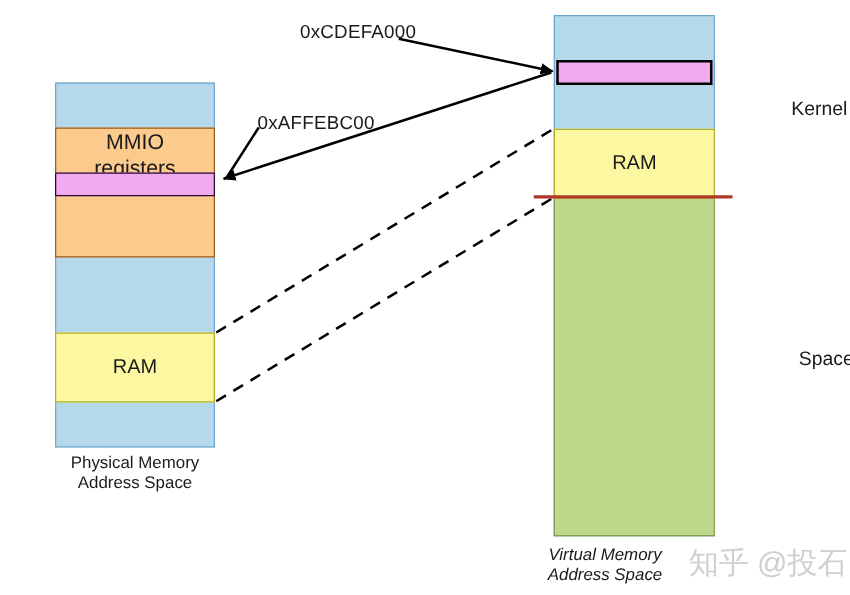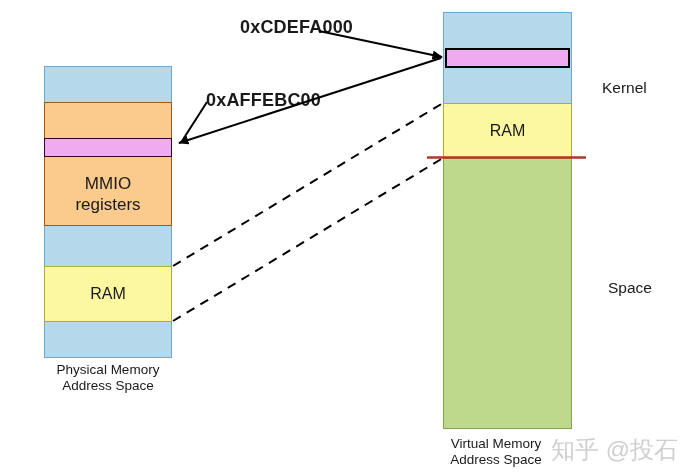--- a/index.html
+++ b/index.html
@@ -32,25 +32,25 @@
     border: 1.5px solid var(--blue-border, #6fa8cf);
   }
   .col-virtual {
     left: 443px; top: 12px;
     width: 129px; height: 417px;
     background: var(--blue-fill, #b5d9ea);
     border: 1.5px solid var(--blue-border, #6fa8cf);
   }
   .seg { position: absolute; box-sizing: border-box; left: -1px; right: -1px; }
   .seg-mmio {
-    top: 35px; height: 124px;
+    top: 35px; height: 104px;
     background: var(--orange-fill, #fbca8d);
     border: 1.5px solid var(--orange-border, #9c5a15);
     display: flex; flex-direction: column;
-    align-items: center; justify-content: flex-end;
+    align-items: center; 
     padding-bottom: 10px;
   }
   .mmio-text { font-size: 17px; line-height: 21px; text-align: center; }
   .seg-purple-left {
     top: 71px; height: 19px;
     background: var(--purple-fill, #f0aaf0);
     border: 1.5px solid var(--purple-border, #2d0a2d);
     z-index: 2;
   }
   .seg-ram-left {
@@ -78,34 +78,34 @@
     border: 1.5px solid var(--green-border, #85a051);
   }
   .caption {
     position: absolute;
     text-align: center;
     font-size: 13.5px;
     line-height: 16px;
     z-index: 2;
   }
   .caption-physical { left: 28px; top: 362px; width: 160px; }
-  .caption-virtual  { left: 416px; top: 436px; width: 160px; }
+  .caption-virtual  { left: 404px; top: 436px; width: 160px; font-style: italic; }
   .side-label {
     position: absolute;
     font-size: 15.5px;
     z-index: 2;
+    margin-left: 31px;
   }
   .label-kernel { left: 602px; top: 79px; }
   .label-user   { left: 608px; top: 279px; }
   .addr-label {
     position: absolute;
-    font-size: 18px;
+    font-size: 15px;
     letter-spacing: 0.2px;
     z-index: 2;
-    font-weight: bold;
   }
   .addr-virtual  { left: 240px; top: 17px; }
   .addr-physical { left: 206px; top: 90px; }
   .watermark {
     position: absolute;
     left: 551px; top: 434px;
     font-size: 24px;
     color: var(--watermark-color, #cfcfcf);
     z-index: 4;
     white-space: nowrap;

